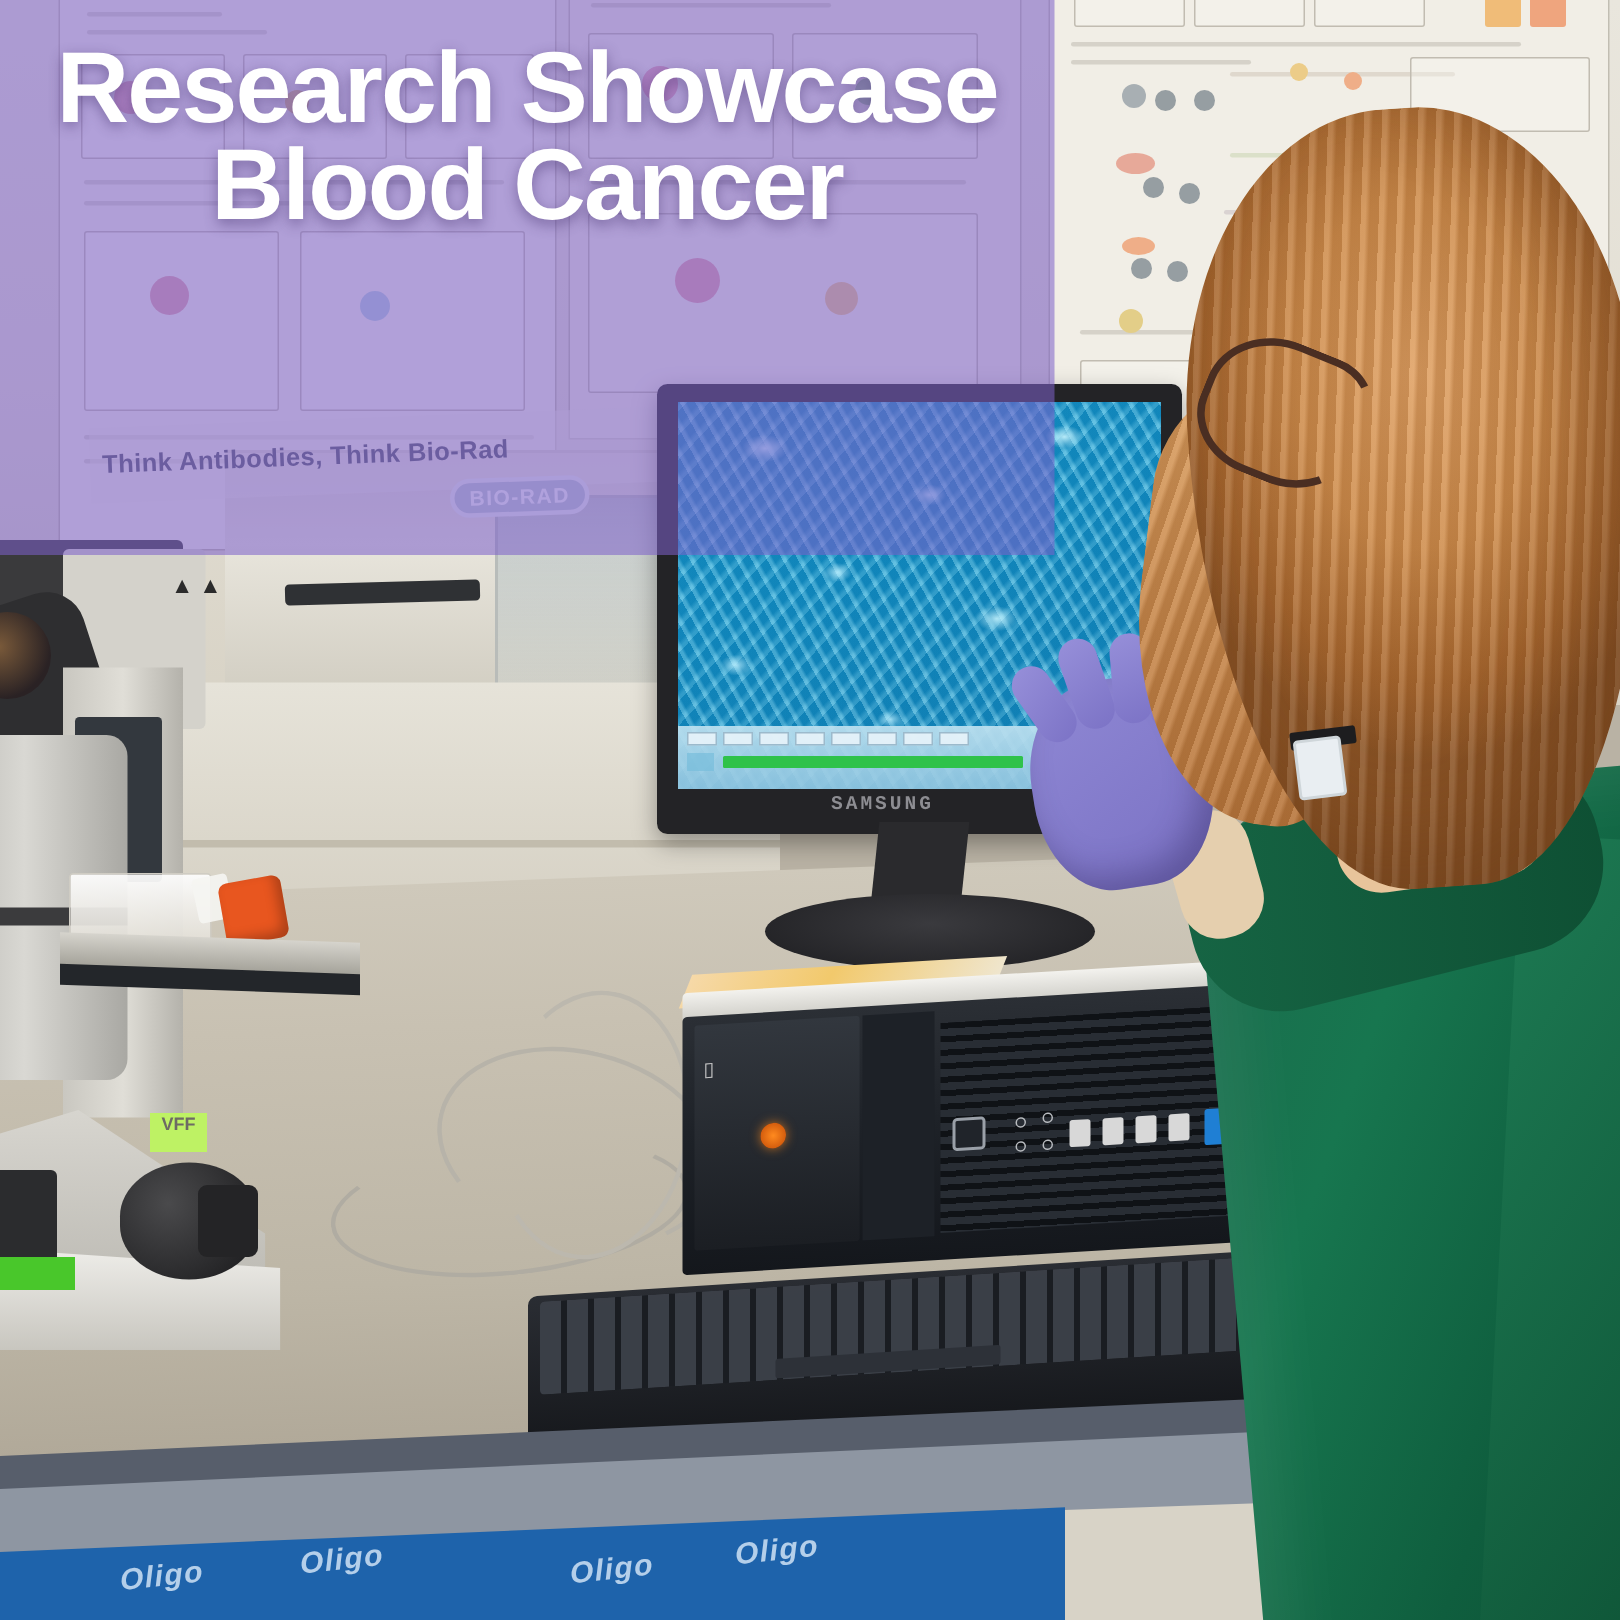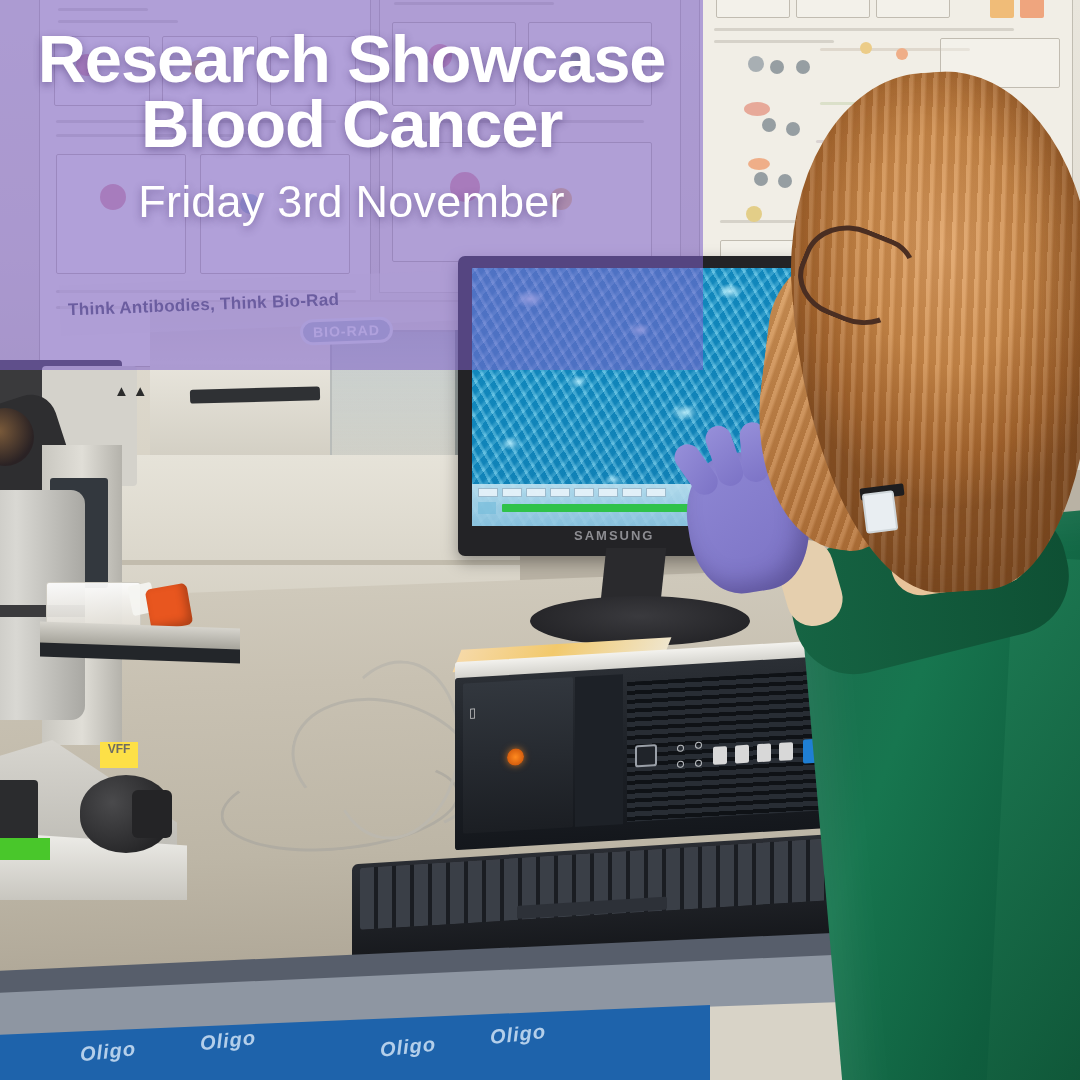--- a/index.html
+++ b/index.html
@@ -108,26 +108,26 @@
   .sc-stage2{position:absolute;left:58px;top:286px;width:200px;height:14px;background:#23262a;transform:skewY(2deg);}
   .sc-flask{position:absolute;left:64px;top:222px;width:95px;height:56px;background:linear-gradient(180deg,rgba(252,252,252,.95),rgba(222,218,208,.9));border:1px solid #cfccc3;border-radius:3px;}
   .sc-flask-n{position:absolute;left:148px;top:224px;width:24px;height:30px;background:rgba(245,245,242,.9);border-radius:3px;transform:rotate(-12deg);}
   .sc-cap{position:absolute;left:166px;top:226px;width:42px;height:42px;background:#e8561f;border-radius:6px;transform:rotate(-10deg);box-shadow:inset -4px -4px 8px rgba(0,0,0,.25);}
   .sc-base{position:absolute;left:-20px;top:380px;width:215px;height:150px;background:linear-gradient(180deg,#d7d5cf,#b6b4ad);clip-path:polygon(0 18%,42% 0,100% 55%,100% 100%,0 100%);}
   .sc-base2{position:absolute;left:-20px;top:470px;width:225px;height:70px;background:linear-gradient(180deg,#efeeea,#c8c6bf);clip-path:polygon(0 0,100% 22%,100% 100%,0 100%);}
   .sc-knob{position:absolute;left:98px;top:415px;width:92px;height:78px;background:radial-gradient(circle at 35% 35%,#4a4a4c,#18181a);border-radius:50%/46%;}
   .sc-knob2{position:absolute;left:150px;top:430px;width:40px;height:48px;background:#242426;border-radius:6px;}
   .sc-slot{position:absolute;left:-22px;top:420px;width:78px;height:62px;background:#2b2c2e;border-radius:4px;}
   .sc-green{position:absolute;left:-22px;top:478px;width:90px;height:22px;background:#49c72b;}
-  .sc-vtag{position:absolute;left:118px;top:382px;width:38px;height:26px;background:#fde047;color:#6d6b64;font-size:12px;font-weight:700;text-align:center;}
+  .sc-vtag{position:absolute;left:118px;top:382px;width:38px;height:26px;background:#bef264;color:#6d6b64;font-size:12px;font-weight:700;text-align:center;}
 
   .cable{position:absolute;border:3px solid #b9b5ab;border-radius:50%;background:transparent;}
 
   
-  .mon{position:absolute;left:458px;top:256px;width:350px;height:300px;}
+  .mon{position:absolute;left:438px;top:256px;width:350px;height:300px;font-family:Liberation Mono, monospace;}
   .mon-bez{position:absolute;inset:0;background:#232326;border-radius:7px;box-shadow:0 6px 16px rgba(0,0,0,.35);}
   .mon-scr{
     position:absolute;left:14px;top:12px;width:322px;height:258px;
     background:
       radial-gradient(ellipse 22px 13px at 18% 12%,rgba(190,240,255,.95),rgba(190,240,255,0) 70%),
       radial-gradient(ellipse 16px 10px at 52% 24%,rgba(190,240,255,.85),rgba(190,240,255,0) 70%),
       radial-gradient(ellipse 18px 11px at 80% 9%,rgba(200,245,255,.9),rgba(200,245,255,0) 70%),
       radial-gradient(ellipse 14px 9px at 33% 44%,rgba(190,240,255,.8),rgba(190,240,255,0) 70%),
       radial-gradient(ellipse 20px 12px at 66% 56%,rgba(200,245,255,.85),rgba(200,245,255,0) 70%),
       radial-gradient(ellipse 15px 10px at 12% 68%,rgba(190,240,255,.8),rgba(190,240,255,0) 70%),
@@ -429,16 +429,15 @@
     <div class="hair"></div>
     <div class="glasses"></div>
     <div class="badge-clip"></div>
     <div class="badge"></div>
   </div>
 
   <div class="overlay"></div>
   <div class="titleblock">
     <div class="t-line">Research Showcase</div>
     <div class="t-line">Blood Cancer</div>
-    <div class="sub">Friday 3rd November</div>
   </div>
 
 </div>
 
 </body></html>

